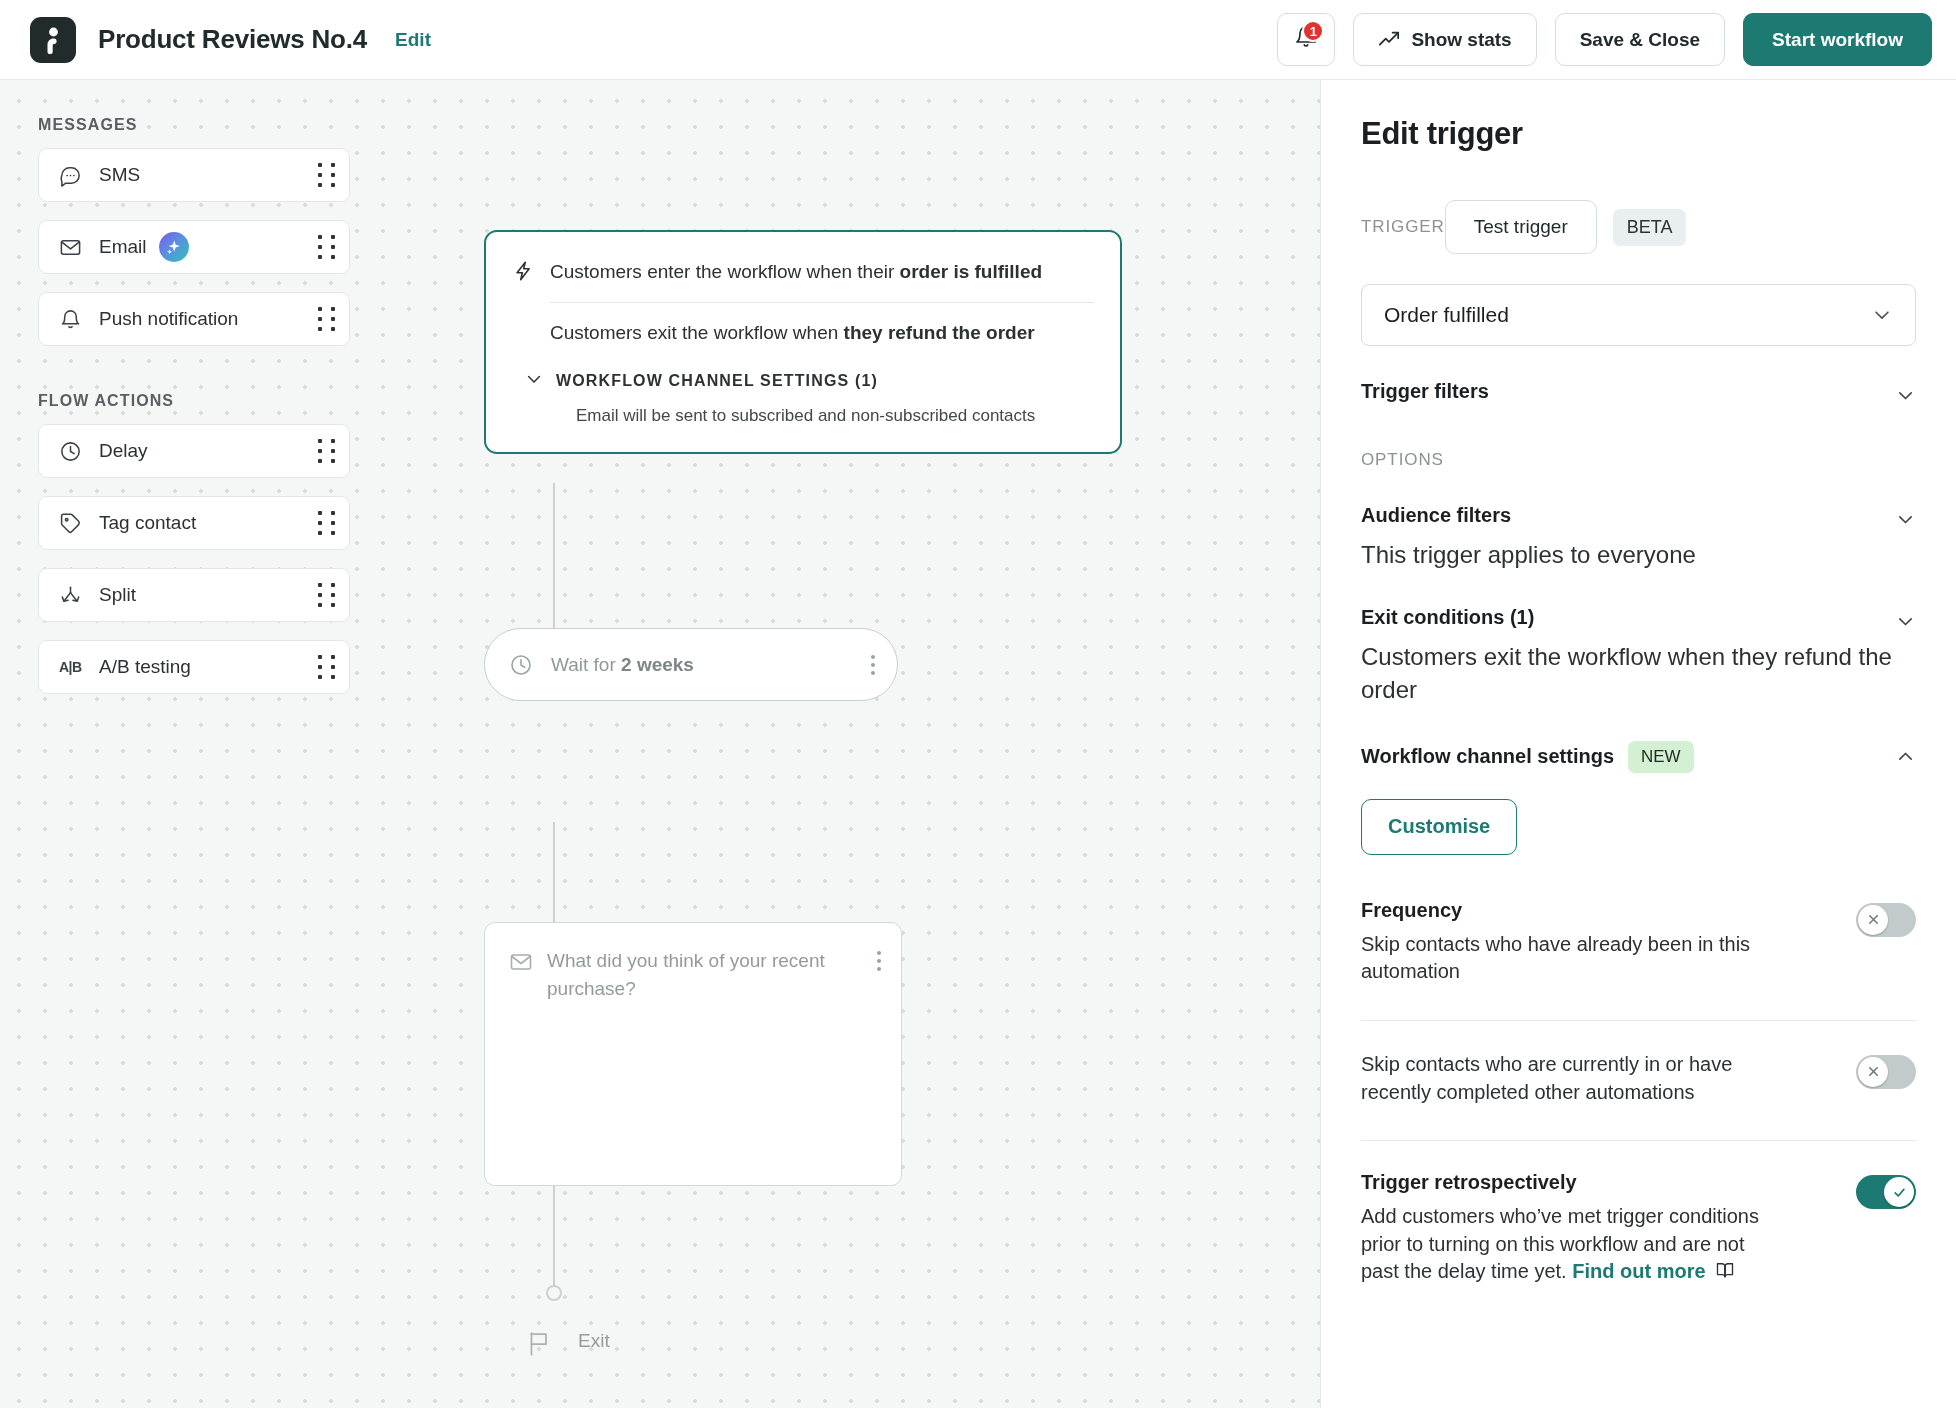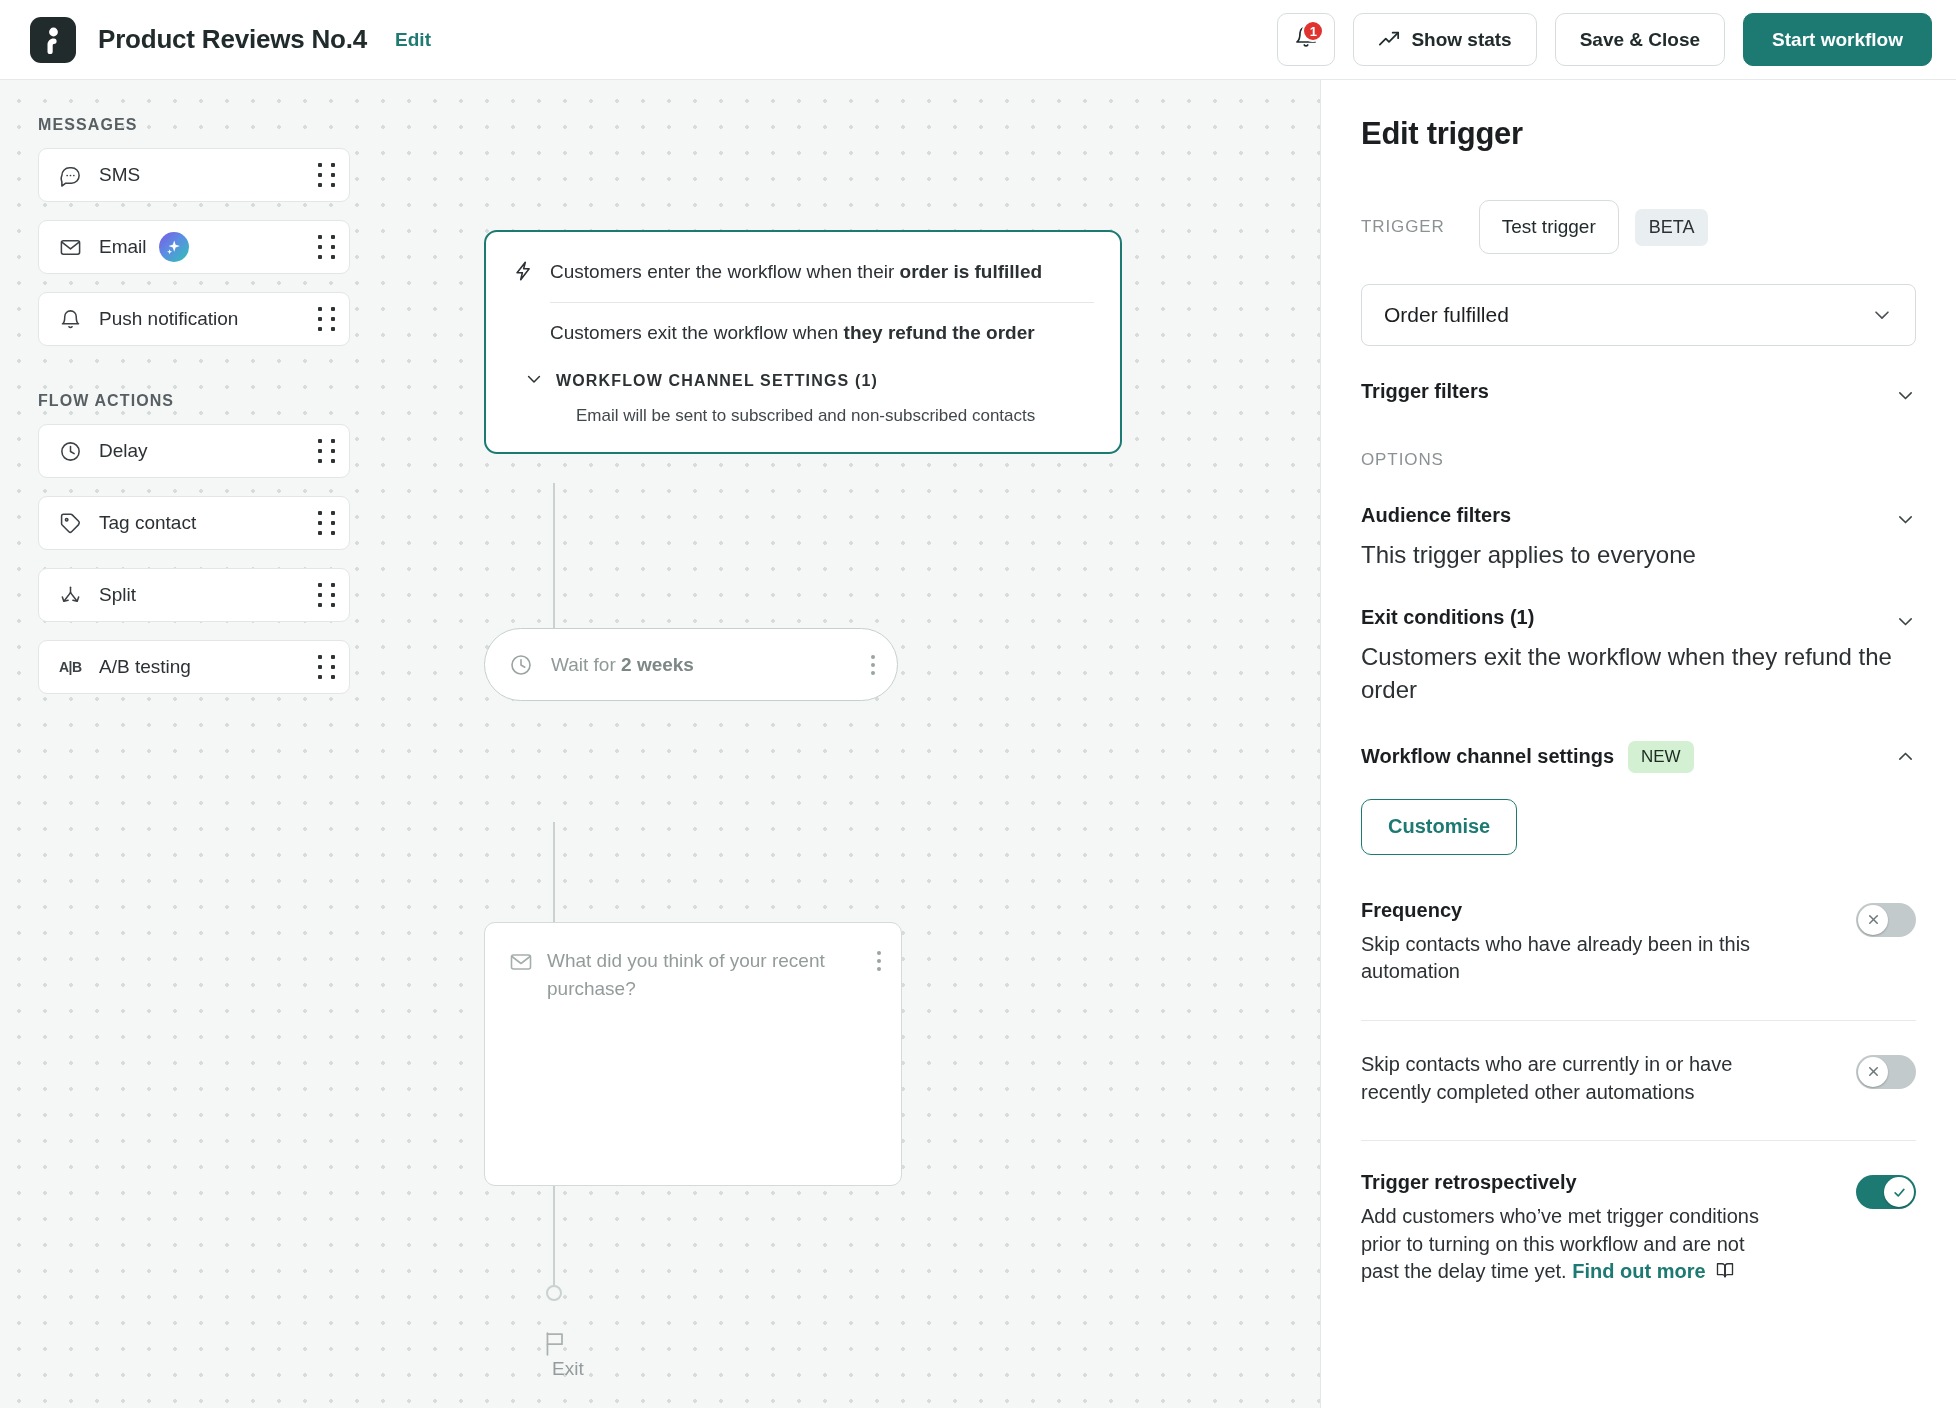--- a/index.html
+++ b/index.html
@@ -155,37 +155,37 @@
     padding: 24px 20px 0 24px; display: flex;
   }
   .email-ico { width: 38px; flex: 0 0 38px; color: #a5afad; padding-top: 3px; }
   .email-body { flex: 1; padding-right: 4px; }
   .email-subject { font-size: 19px; color: #939c9b; line-height: 1.45; }
   .email-preview { font-size: 19px; color: #939c9b; line-height: 1.45; margin-top: 26px; }
   .email-kebab { position: absolute; right: 20px; top: 28px; }
 
   .exit-node {
     position: absolute; left: 42px; top: 1100px;
-    display: flex; align-items: center; flex-direction: column;
+    display: flex; align-items: flex-start;
   }
   .exit-ico { color: #a9b2b1; display: flex; }
   .exit-text { font-size: 19px; color: #939c9b; margin-left: 26px; }
 
   
   .panel {
     width: 636px; flex: 0 0 636px; background: #fff;
     border-left: 1px solid #e3e7e8;
     padding: 36px 40px 0 40px; overflow: hidden; position: relative;
   }
   .panel-title { font-size: 31px; font-weight: 700; color: #1c1f21; letter-spacing: -0.3px; }
   .trigger-row { display: flex; align-items: center; margin-top: 48px; }
   .section-label { font-size: 17px; color: #8b9294; letter-spacing: 0.9px; font-weight: 400; }
   .test-trigger-btn {
-    margin-left: 34px; height: 54px; border: 1px solid #d7dcde;
-    border-radius: 10px; background: #fff; padding: 0 22px;
+    height: 54px; border: 1px solid #d7dcde;
+    border-radius: 10px; background: #fff; padding: 0 28px;
     font-size: 19px; color: #212b2c; cursor: pointer;
     display: flex; align-items: center; font-family: "Liberation Sans", sans-serif;
   }
   .beta-chip {
     margin-left: 16px; background: #e9eef0; border-radius: 7px;
     padding: 8px 14px; font-size: 18px; color: #2c3134; font-weight: 400;
   }
   .select-box {
     margin-top: 30px; height: 62px; border: 1px solid #d7dcde;
     border-radius: 8px; display: flex; align-items: center;

